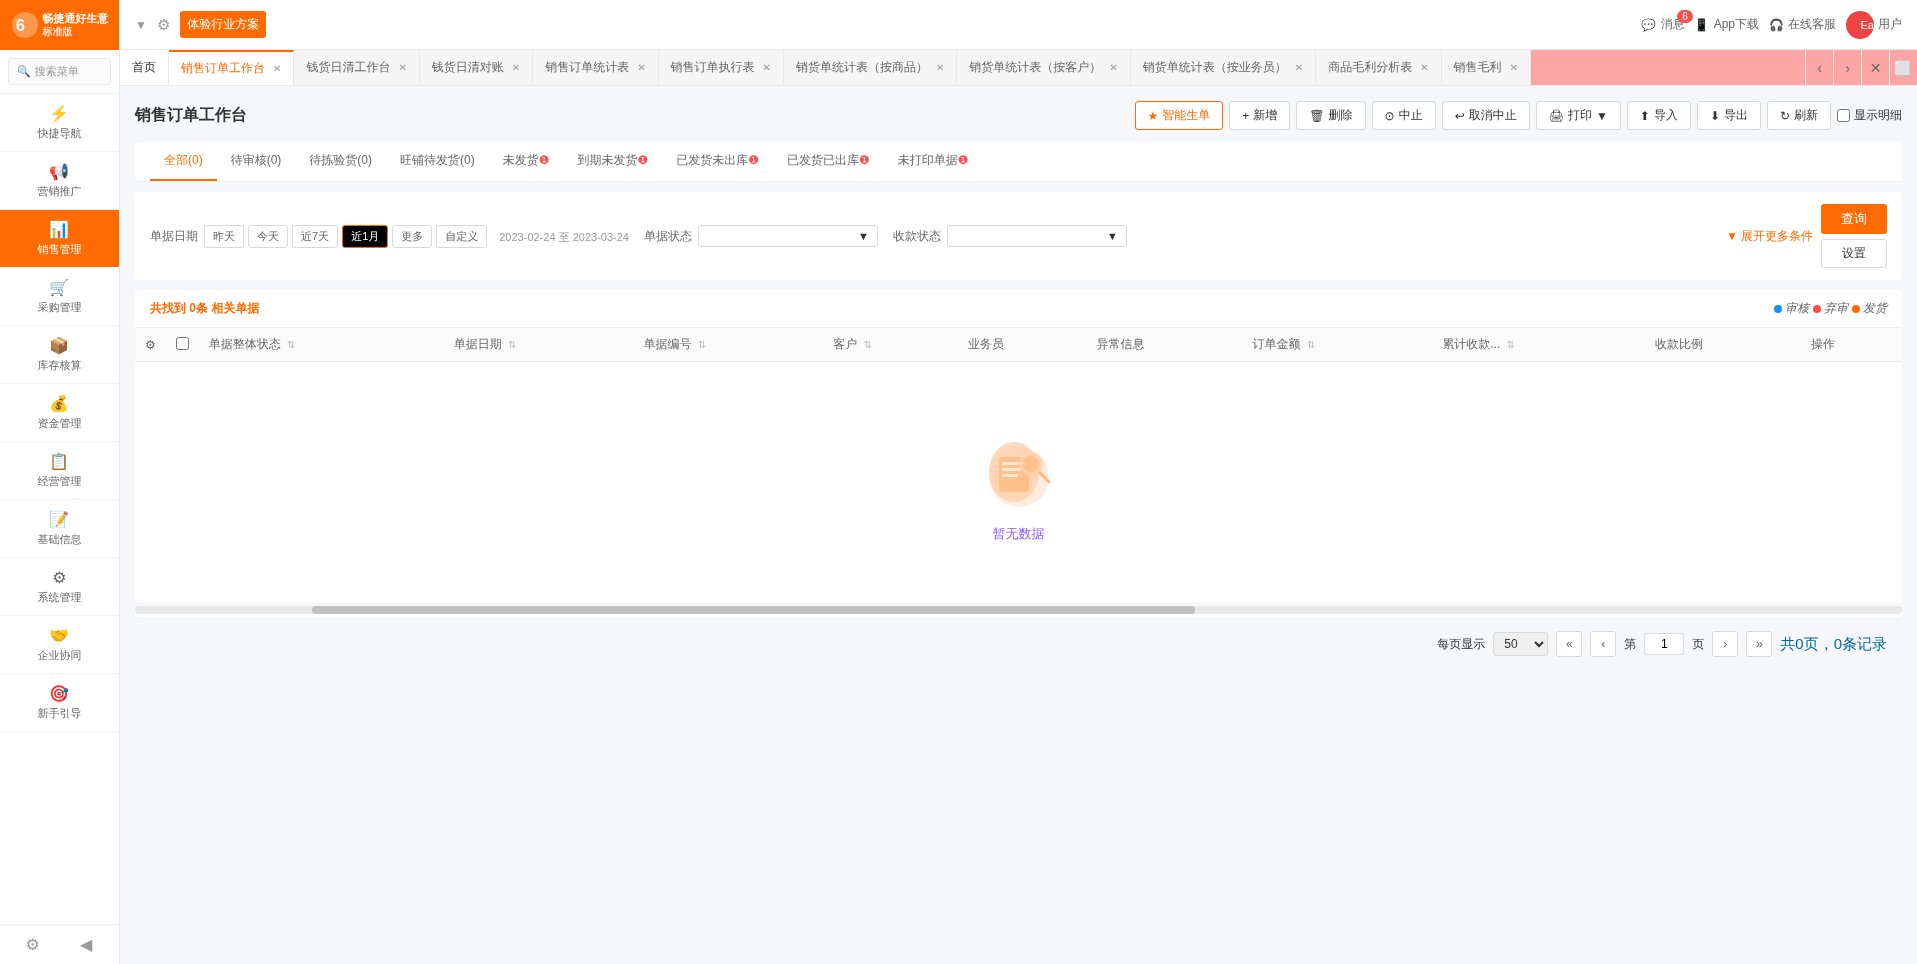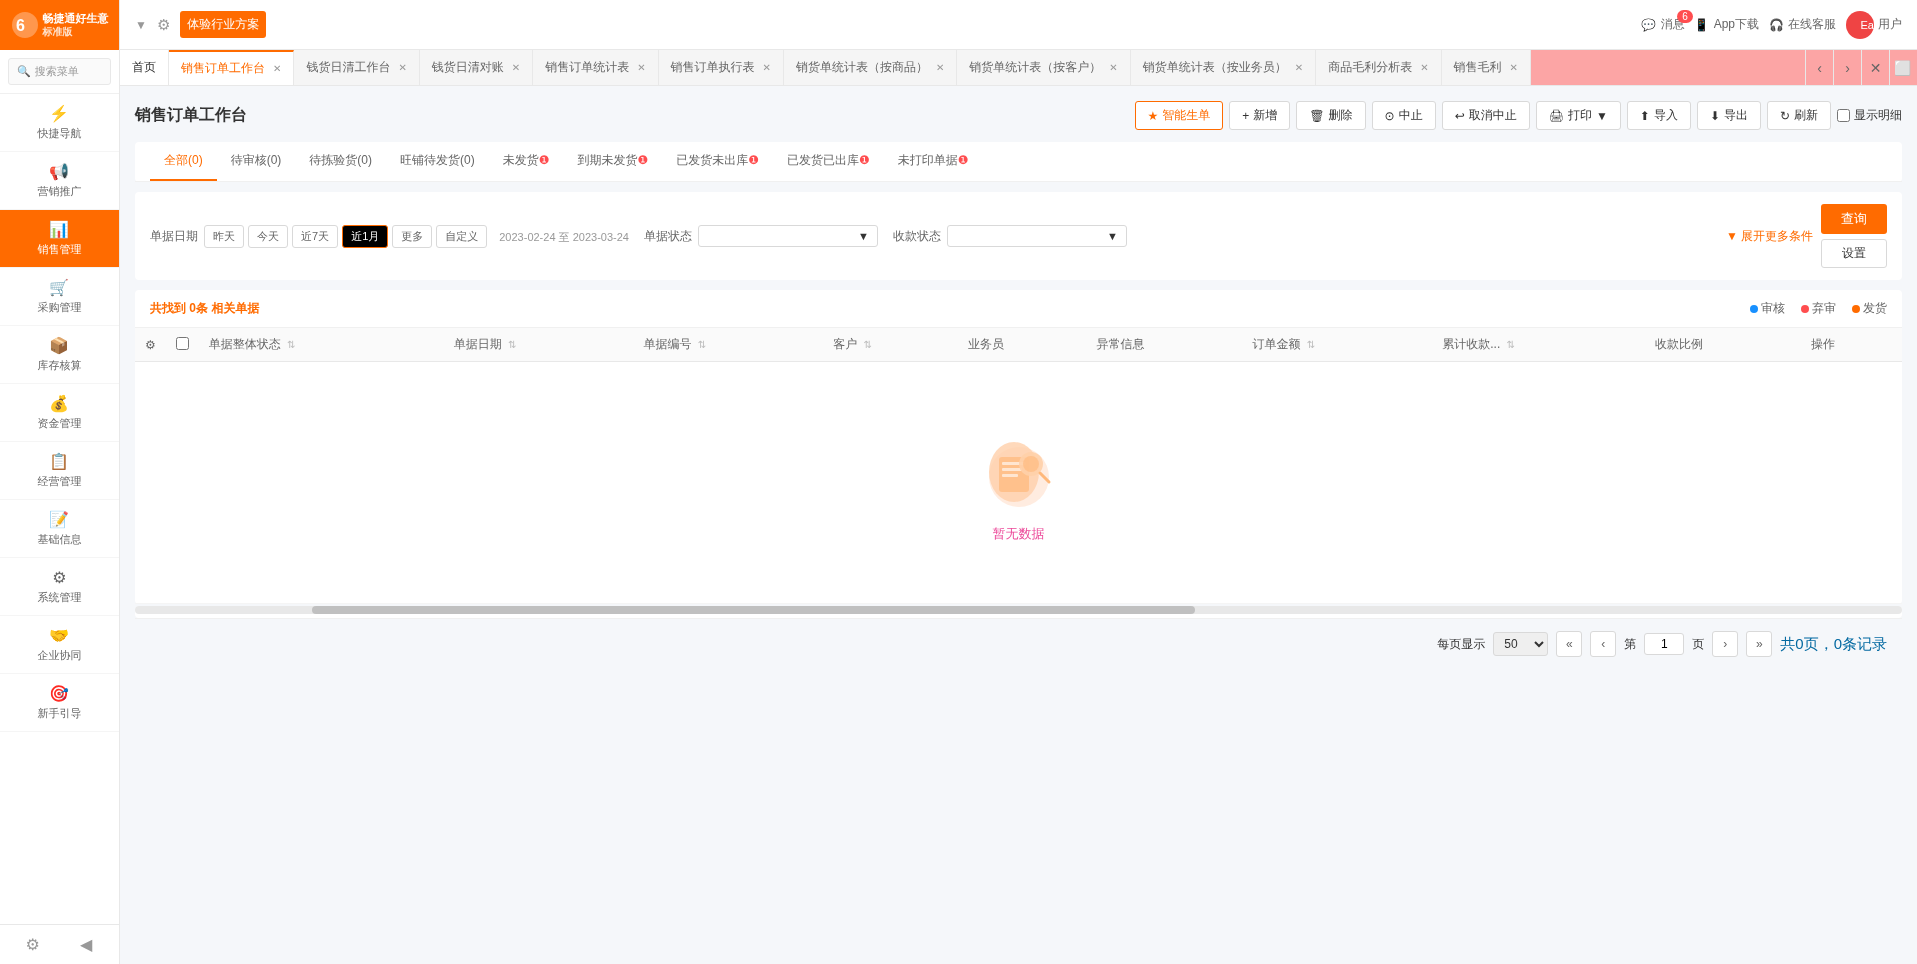--- a/index.html
+++ b/index.html
@@ -64,37 +64,37 @@
     .expand-more { color: #ff6b00; cursor: pointer; font-size: 12px; display: flex; align-items: center; gap: 3px; }
     .btn-query { background: #ff6b00; color: #fff; border: none; padding: 6px 20px; border-radius: 3px; cursor: pointer; font-size: 13px; }
     .btn-set { background: #fff; color: #333; border: 1px solid #d9d9d9; padding: 5px 20px; border-radius: 3px; cursor: pointer; font-size: 12px; }
     .date-text { font-size: 11px; color: #999; margin-top: 3px; }
 
     
     .table-area { background: #fff; border-radius: 4px; }
     .table-toolbar { padding: 10px 15px; display: flex; align-items: center; justify-content: space-between; border-bottom: 1px solid #f0f0f0; }
     .record-count { font-size: 12px; color: #666; }
     .record-count span { color: #ff6b00; font-weight: bold; }
-    .table-actions { display: flex; gap: 16px; }
+    .table-actions { display: flex; gap: 4px; font-style: italic; }
     .table-action-btn { display: flex; align-items: center; gap: 3px; color: #666; cursor: pointer; font-size: 12px; }
     .table-action-btn .dot { width: 8px; height: 8px; border-radius: 50%; display: inline-block; }
     .dot-blue { background: #1890ff; }
     .dot-red { background: #ff4d4f; }
     .dot-orange { background: #ff6b00; }
 
     table { width: 100%; border-collapse: collapse; }
     th { background: #fafafa; padding: 8px 10px; text-align: left; font-size: 12px; color: #666; font-weight: normal; border-bottom: 1px solid #e8e8e8; white-space: nowrap; }
     td { padding: 8px 10px; border-bottom: 1px solid #f5f5f5; font-size: 12px; }
     th .sort-icon { color: #bbb; margin-left: 3px; font-size: 10px; }
     .th-checkbox { width: 30px; }
     .th-gear { width: 30px; }
 
     
     .empty-state { display: flex; flex-direction: column; align-items: center; justify-content: center; padding: 60px 0; }
-    .empty-text { color: #ec4899; font-size: 13px; }
+    .empty-text { color: #8b5cf6; font-size: 13px; }
 
     
     .pagination { padding: 12px 15px; display: flex; align-items: center; justify-content: flex-end; gap: 8px; border-top: 1px solid #f0f0f0; }
     .page-size-select { border: 1px solid #d9d9d9; border-radius: 3px; padding: 3px 6px; font-size: 12px; color: #333; }
     .page-btn { width: 26px; height: 26px; border: 1px solid #d9d9d9; border-radius: 3px; cursor: pointer; background: #fff; display: flex; align-items: center; justify-content: center; color: #666; font-size: 12px; }
     .page-input { width: 40px; border: 1px solid #d9d9d9; border-radius: 3px; padding: 3px 5px; text-align: center; font-size: 12px; }
     .page-info { font-size: 15px; color: #0369a1; }
 
     
     ::-webkit-scrollbar { width: 6px; height: 6px; }

